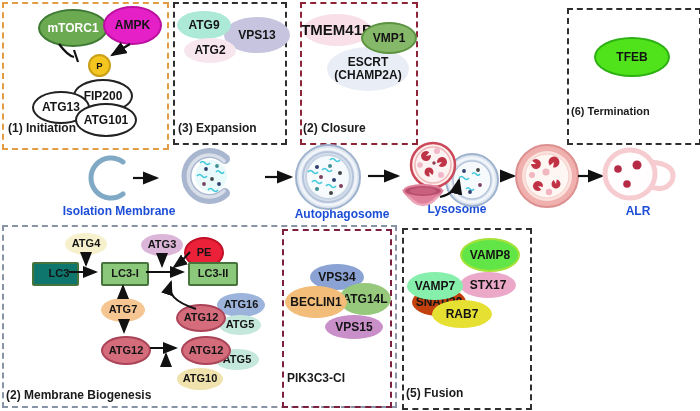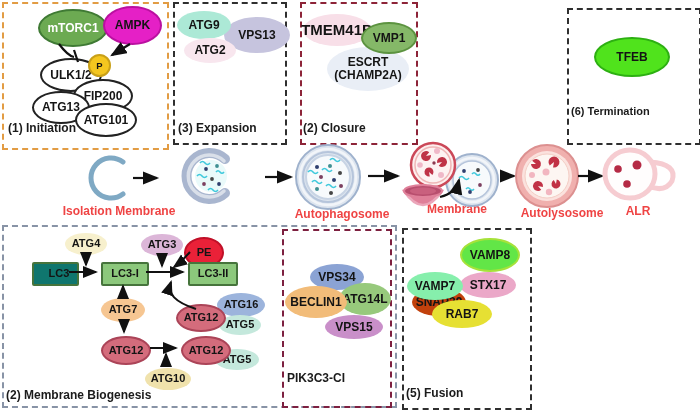--- a/index.html
+++ b/index.html
@@ -5,21 +5,21 @@
   html,body{margin:0;padding:0;background:#ffffff;}
   #canvas{position:relative;width:700px;height:411px;background:#ffffff;overflow:hidden;
           font-family:"Liberation Sans",sans-serif;}
   .box{position:absolute;border:2px dashed #333;background:transparent;}
   .box-label{position:absolute;font-weight:700;font-size:12px;color:#1b1b1b;white-space:nowrap;}
   .n{position:absolute;display:flex;align-items:center;justify-content:center;border-radius:50%;
      font-weight:700;font-size:11px;color:#141414;text-align:center;line-height:1.05;}
   .rect{border-radius:2px;}
   .lg{font-size:12px;}
   .sm{font-size:9.5px;}
-  .flow-label{position:absolute;font-weight:700;font-size:12px;color:#ef4444;text-align:center;}
+  .flow-label{position:absolute;font-weight:700;font-size:12px;color:#1d4ed8;text-align:center;}
   svg{position:absolute;left:0;top:0;pointer-events:none;}
 
   
   .b1{left:2px;top:2px;width:163px;height:144px;border-color:#e29c44;}
   .b3{left:173px;top:2px;width:110px;height:139px;border-color:#2f2f2f;}
   .b4{left:300px;top:2px;width:114px;height:139px;border-color:#8d2438;}
   .b6{left:567px;top:8px;width:130px;height:133px;border-color:#2f2f2f;}
   .b2{left:2px;top:225px;width:391px;height:179px;border-color:#8893a6;}
   .bp{left:282px;top:229px;width:106px;height:175px;border-color:#7d2040;}
   .b5{left:402px;top:228px;width:126px;height:178px;border-color:#2f2f2f;}
@@ -106,21 +106,20 @@
   <div class="box-label l1">(1) Initiation</div>
   <div class="box-label l3">(3) Expansion</div>
   <div class="box-label l4">(2) Closure</div>
   <div class="box-label l2">(2) Membrane  Biogenesis</div>
   <div class="box-label lp">PIK3C3-CI</div>
   <div class="box-label l5">(5) Fusion</div>
   <div class="box-label l6">
     <div>(6) Termination</div>
   </div>
 
-  <div class="n ulk12 lg">ULK1/2</div>
   <div class="n fip200 lg">FIP200</div>
   <div class="n atg13 lg">ATG13</div>
   <div class="n atg101 lg">ATG101</div>
   <div class="n mtorc1 lg" style="background-color: rgb(108, 170, 82);">mTORC1</div>
   <div class="n ampk lg" style="background-color: rgb(229, 32, 198);">AMPK</div>
   <div class="n pcirc sm" style="background-color: rgb(244, 198, 31);">P</div>
 
   <div class="n vps13 lg" style="background-color: rgb(198, 196, 222);">VPS13</div>
   <div class="n atg9 lg" style="background-color: rgb(172, 233, 214);">ATG9</div>
   <div class="n atg2 lg" style="background-color: rgb(248, 230, 238);">ATG2</div>
@@ -135,42 +134,41 @@
   <div class="n tfeb lg" style="background-color: rgb(80, 227, 28);">TFEB</div>
 
   <div class="n atg4" style="background-color: rgb(247, 240, 205);">ATG4</div>
   <div class="n rect lc3" style="background-color: #0f766e; padding-left: 7px;">LC3</div>
   <div class="n rect lc3i" style="background-color: rgb(140, 200, 124);">LC3-I</div>
   <div class="n atg3" style="background-color: rgb(220, 182, 216);">ATG3</div>
   <div class="n pe" style="background-color: rgb(234, 33, 56);">PE</div>
   <div class="n rect lc3ii" style="background-color: rgb(140, 200, 124);">LC3-II</div>
   <div class="n atg7" style="background-color: rgb(246, 198, 146);">ATG7</div>
   <div class="n atg12a" style="background-color: rgb(212, 108, 124);">ATG12</div>
-  <div class="n atg10" style="background-color: rgb(240, 226, 172);">ATG10</div>
+  <div class="n atg10" style="background-color: rgb(240, 226, 172); margin-left: 32px;">ATG10</div>
   <div class="n atg16" style="background-color: rgb(156, 180, 220);">ATG16</div>
   <div class="n atg5c" style="background-color: rgb(196, 232, 220);">ATG5</div>
   <div class="n atg12c" style="background-color: rgb(212, 108, 124);">ATG12</div>
   <div class="n atg5b" style="background-color: rgb(196, 232, 220);">ATG5</div>
   <div class="n atg12b" style="background-color: rgb(212, 108, 124);">ATG12</div>
 
   <div class="n vps34 lg" style="background-color: rgb(139, 163, 212);">VPS34</div>
   <div class="n atg14l lg" style="background-color: rgb(151, 201, 124);">ATG14L</div>
   <div class="n vps15 lg" style="background-color: rgb(201, 143, 201);">VPS15</div>
   <div class="n beclin1 lg" style="background-color: rgb(242, 188, 121);">BECLIN1</div>
 
   <div class="n snap29 lg" style="background-color: #c2410c; margin-top: 45px;">SNAP29</div>
   <div class="n vamp8 lg" style="background-color: rgb(98, 230, 71);">VAMP8</div>
   <div class="n stx17 lg" style="background-color: rgb(235, 168, 200);">STX17</div>
   <div class="n vamp7 lg" style="background-color: #86efac;">VAMP7</div>
   <div class="n rab7 lg" style="background-color: rgb(230, 224, 51);">RAB7</div>
 
   <div class="flow-label fl-iso">Isolation Membrane</div>
   <div class="flow-label fl-autophagosome">Autophagosome</div>
-  <div class="flow-label fl-lysosome">Membrane</div>
-  <div class="flow-label fl-autolysosome">Autolysosome</div>
+  <div class="flow-label fl-lysosome">Lysosome</div>
   <div class="flow-label fl-alr">ALR</div>
 
   <svg width="700" height="411" viewBox="0 0 700 411">
     <defs>
       <marker id="ah" markerWidth="9" markerHeight="8" refX="6.5" refY="3" orient="auto">
         <path d="M0,0 L7.5,3 L0,6 Z" fill="#111"></path>
       </marker>
     </defs>
 
     <g>

